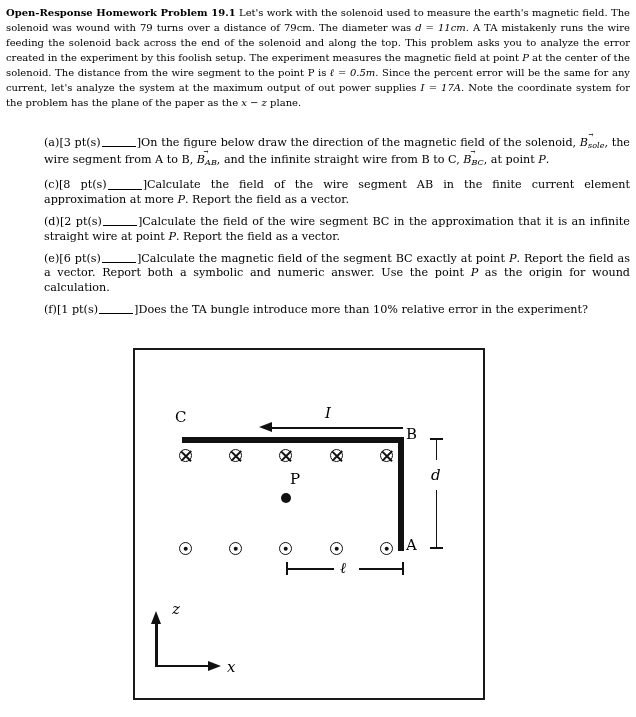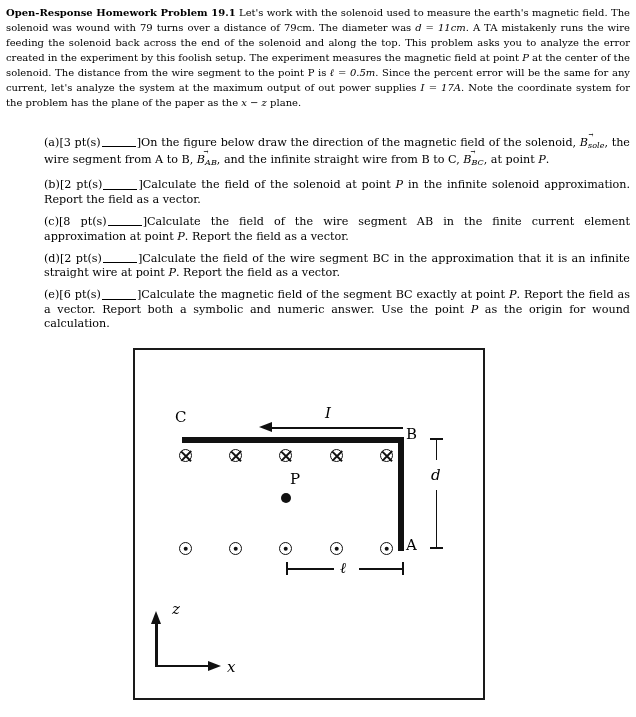--- a/index.html
+++ b/index.html
@@ -178,44 +178,44 @@
 </div>
 
 <div id="parts">
 
   <div class="part">
     <div class="body hang">
       <span>(a)</span><span>[3 pt(s)</span><span class="blank"></span><span>]</span><span>On the figure below draw the direction of the magnetic field of the solenoid, </span><span class="vecwrap"><span>B</span><span class="sub">sole</span></span><span>, the wire segment from A to B, </span><span class="vecwrap"><span>B</span><span class="sub">AB</span></span><span>, and the infinite straight wire from B to C, </span><span class="vecwrap"><span>B</span><span class="sub">BC</span></span><span>, at point </span><span class="mi">P</span><span>.</span>
     </div>
   </div>
 
-  <div class="part">
-    <div class="body hang">
-      <span>(b)</span><span>[2 pt(s)</span><span class="blank"></span><span>]</span><span>Calculate the field of the solenoid at point </span><span class="mi">P</span><span> in the infinite solenoid approximation. Report the field as a vector.</span>
-    </div>
-  </div>
-
-  <div class="part">
-    <div class="body hang">
-      <span>(c)</span><span>[8 pt(s)</span><span class="blank"></span><span>]</span><span>Calculate the field of the wire segment AB in the finite current element approximation at point </span><span class="mi">P</span><span>. Report the field as a vector.</span>
+
+  <div class="part">
+    <div class="body hang">
+      <span>(c)</span><span>[8 pt(s)</span><span class="blank"></span><span>]</span><span>Calculate the field of the wire segment AB in the finite current element approximation at more </span><span class="mi">P</span><span>. Report the field as a vector.</span>
     </div>
   </div>
 
   <div class="part">
     <div class="body hang">
       <span>(d)</span><span>[2 pt(s)</span><span class="blank"></span><span>]</span><span>Calculate the field of the wire segment BC in the approximation that it is an infinite straight wire at point </span><span class="mi">P</span><span>. Report the field as a vector.</span>
     </div>
   </div>
 
   <div class="part">
     <div class="body hang">
       <span>(e)</span><span>[6 pt(s)</span><span class="blank"></span><span>]</span><span>Calculate the magnetic field of the segment BC exactly at point </span><span class="mi">P</span><span>. Report the field as a vector. Report both a symbolic and numeric answer. Use the point </span><span class="mi">P</span><span> as the origin for wound calculation.</span>
     </div>
   </div>
 
+  <div class="part">
+    <div class="body hang">
+      <span>(f)</span><span>[1 pt(s)</span><span class="blank"></span><span>]</span><span>Does the TA bungle introduce more than 10% relative error in the experiment?</span>
+    </div>
+  </div>
 
 </div>
 
 <div id="figure">
 
   <div class="abs lbl-i" style="left:190px; top:56px;">I</div>
   <div class="abs arrow-line-h" style="left:135px; top:76.5px; width:133px;"></div>
   <div class="abs arrowhead-left" style="left:124px; top:72px;"></div>
 
   <div class="abs lbl" style="left:40px; top:60px;">C</div>

